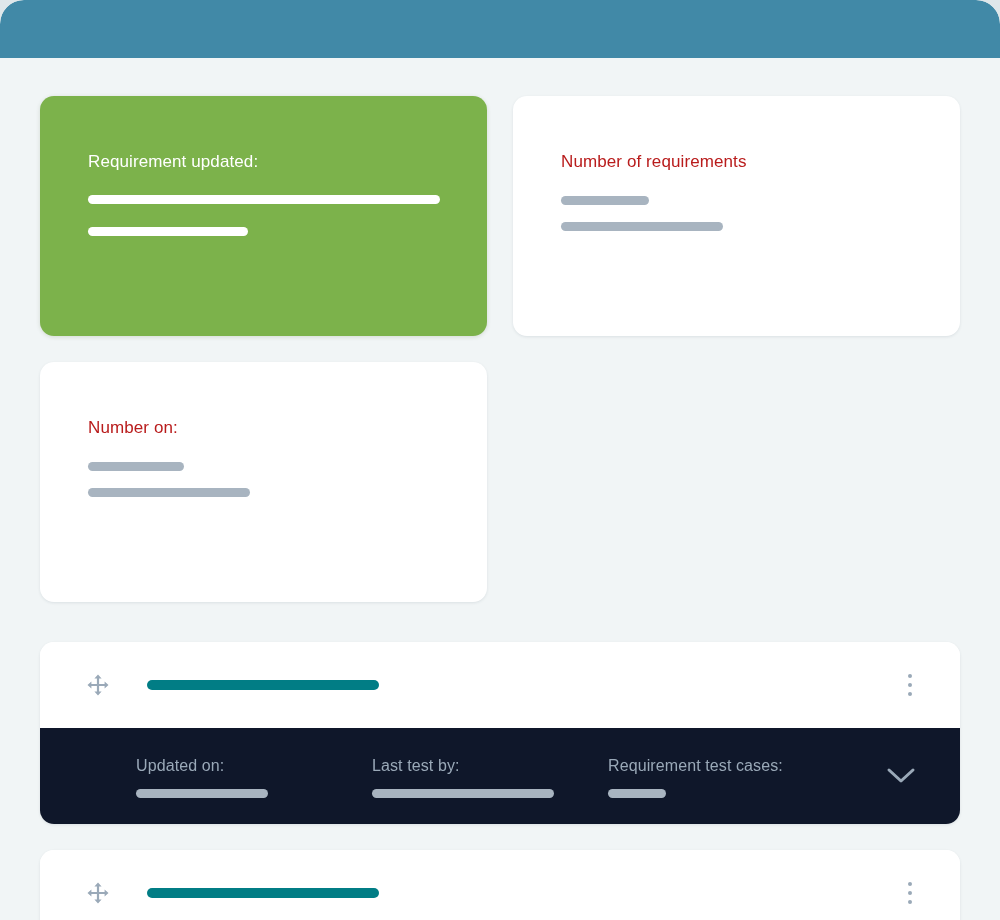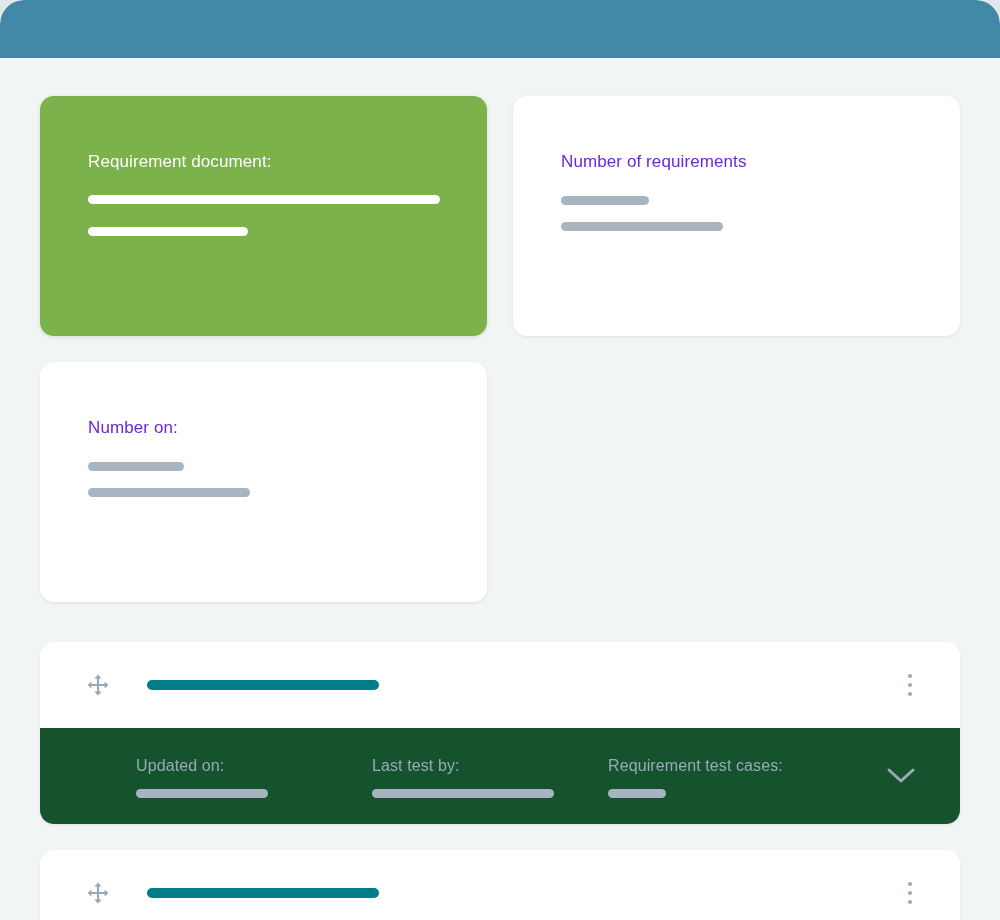--- a/index.html
+++ b/index.html
@@ -65,21 +65,21 @@
   }
 
   .summary-card.accent {
     background: #7cb24b;
     box-shadow: 0 1px 4px rgba(60, 90, 40, 0.16);
   }
 
   .card-label {
     font-size: 17px;
     line-height: 20px;
-    color: #6d28d9;
+    color: #b91c1c;
     letter-spacing: 0.1px;
   }
 
   .summary-card.accent .card-label { color: #ffffff; }
 
   .skeleton-bar {
     height: 9px;
     border-radius: 5px;
     background: #a8b4c0;
     margin-top: 23px;
@@ -154,21 +154,21 @@
     display: block;
     width: 4px;
     height: 4px;
     border-radius: 50%;
     background: #9aa9b8;
   }
 
   .req-detail {
     position: relative;
     height: 96px;
-    background: #14532d;
+    background: #0f172a;
     display: flex;
     align-items: flex-start;
     padding: 28px 0 0 96px;
   }
 
   .detail-field { width: 236px; }
 
   .detail-field.narrow { width: 200px; }
 
   .detail-label {
@@ -205,21 +205,21 @@
 
 <div class="app-window">
 
   <div class="app-header"></div>
 
   <div class="content">
 
     <div class="summary-grid">
 
       <div class="summary-card accent">
-        <div class="card-label">Requirement document:</div>
+        <div class="card-label">Requirement updated:</div>
         <div class="skeleton-bar sk-w-352"></div>
         <div class="skeleton-bar sk-w-160"></div>
       </div>
 
       <div class="summary-card">
         <div class="card-label">Number of requirements</div>
         <div class="skeleton-bar sk-w-88"></div>
         <div class="skeleton-bar sk-w-162"></div>
       </div>
 

